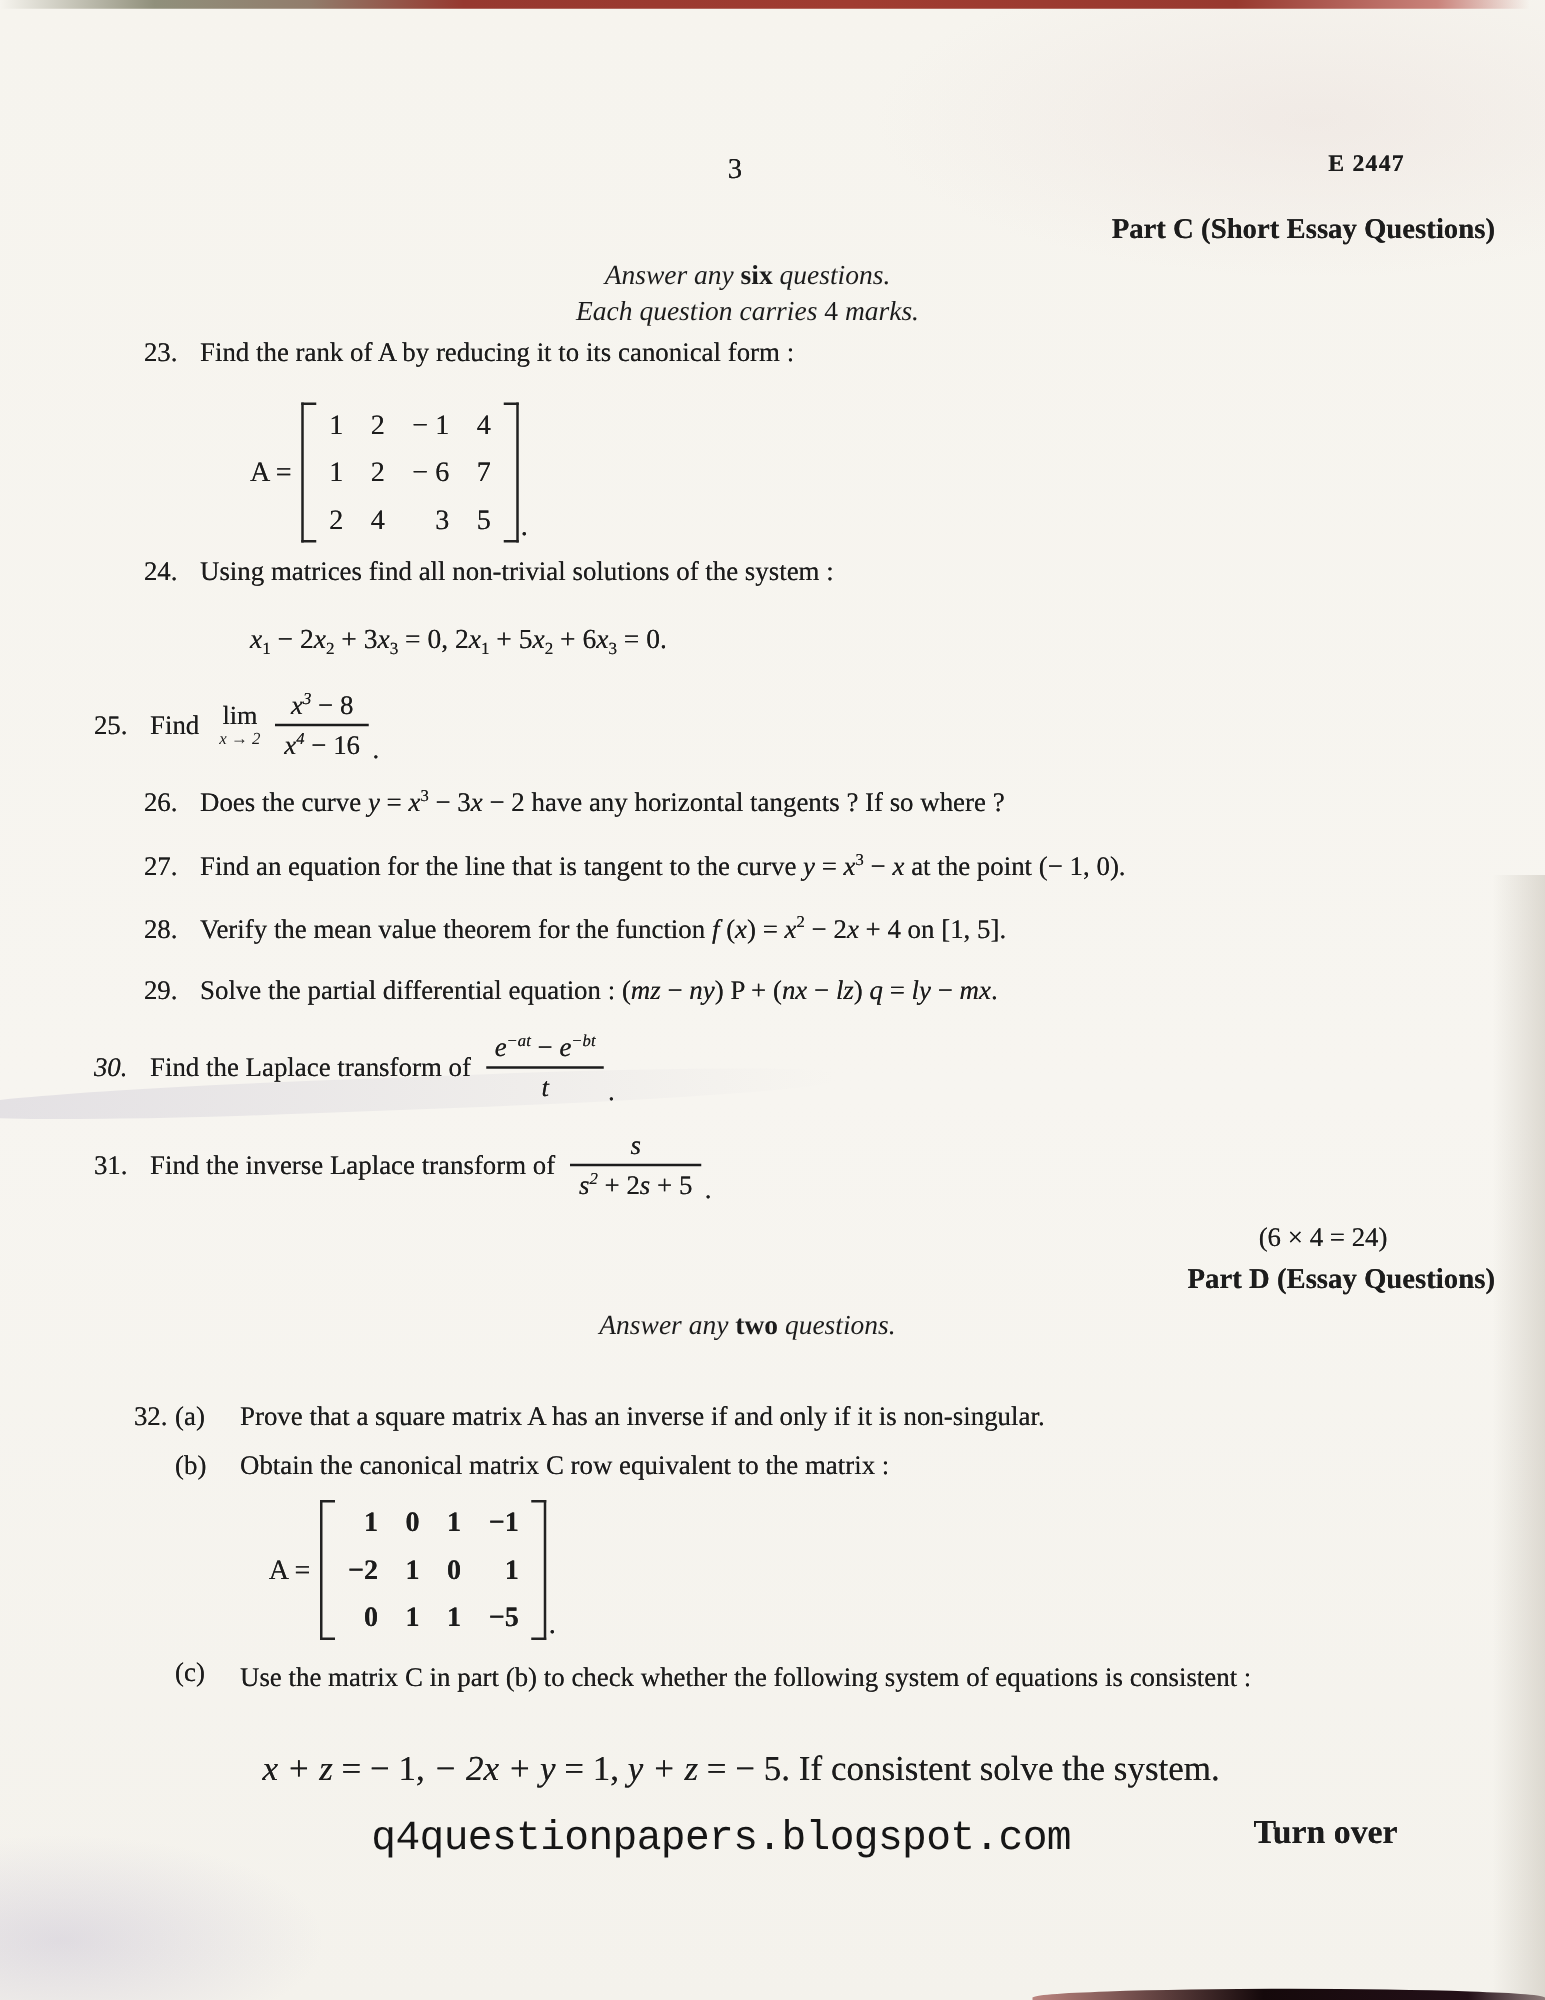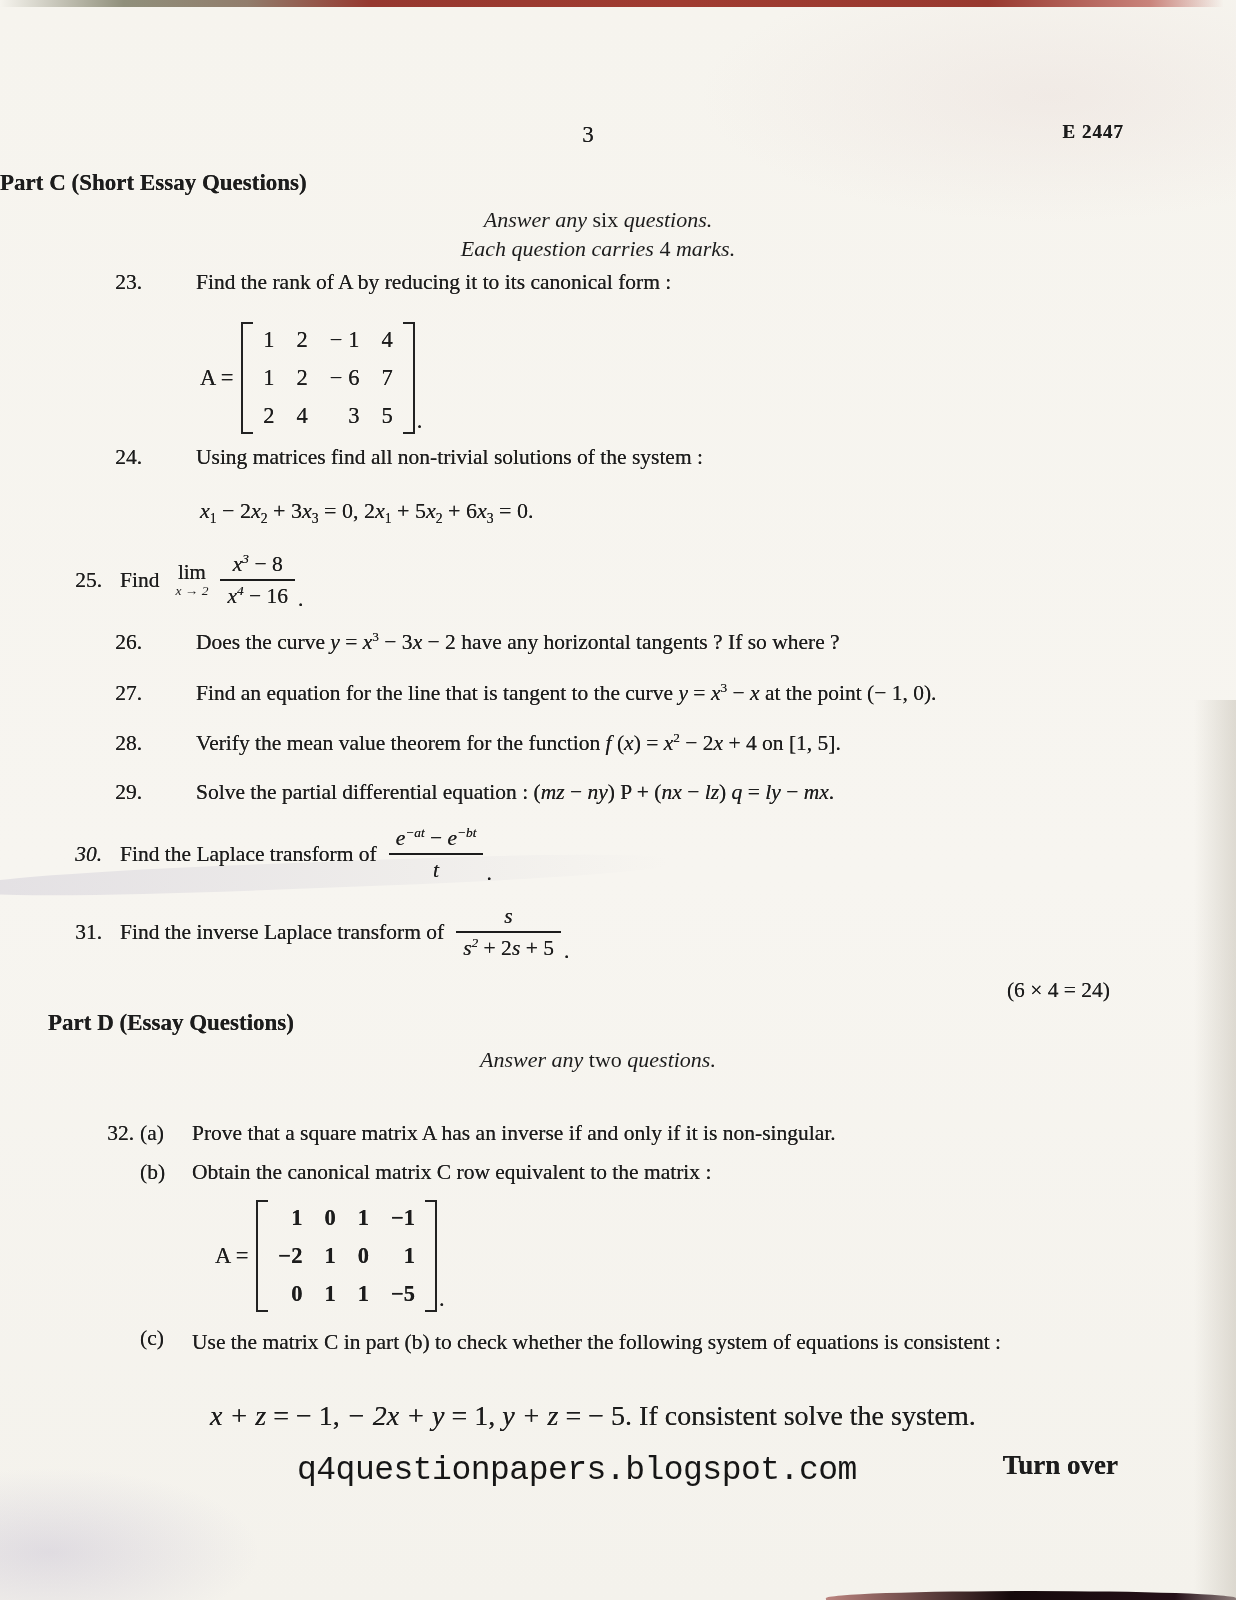--- a/index.html
+++ b/index.html
@@ -31,28 +31,28 @@
     position:absolute;top:700px;right:0;width:42px;height:900px;
     background:linear-gradient(90deg, transparent, rgba(190,184,172,.45));
   }
   .scan-bottom-streak{
     position:absolute;bottom:0;right:0;width:410px;height:9px;
     background:linear-gradient(90deg, rgba(150,60,55,.6), #15090b 45%, #241018 85%, rgba(60,30,35,.5));
     border-radius:100% 100% 0 0 / 160% 160% 0 0;
   }
   .hdr-page-no{position:absolute;top:122px;left:0;right:60px;text-align:center;font-size:23px;}
   .hdr-code{position:absolute;top:121px;right:112px;font-size:19px;font-weight:bold;letter-spacing:1px;}
-  .part-title{position:absolute;left:0;right:40px;text-align:left;font-size:23px;font-weight:bold;}
+  .part-title{position:absolute;left:0;right:40px;text-align:right;font-size:23px;font-weight:bold;}
   .instr{position:absolute;left:0;right:40px;text-align:center;font-size:22px;}
   .instr i{font-style:italic;}
-  .instr b{font-style:normal;font-weight:normal;}
+  .instr b{font-style:normal;font-weight:bold;}
   .q{position:absolute;left:0;width:1236px;font-size:21.5px;}
   .q-no{position:absolute;left:84px;width:58px;text-align:right;}
   .q-no.it{font-style:italic;}
-  .q-text{position:absolute;left:160px;width:1010px;margin-left:36px;}
+  .q-text{position:absolute;left:160px;width:1010px;}
   sup{font-size:.62em;line-height:0;}
   sub{font-size:.62em;line-height:0;}
   .mathrow{position:absolute;font-size:22px;}
   .flexrow{display:flex;align-items:center;padding-left:44px;}
   .flexrow .q-no2{width:58px;text-align:right;flex:0 0 auto;}
   .flexrow .pre{margin-left:18px;flex:0 0 auto;}
   .lim{display:inline-block;text-align:center;margin-left:16px;line-height:1.02;}
   .lim .lw{font-size:21px;}
   .lim .ls{font-size:13.5px;font-style:italic;}
   .frac{display:inline-block;text-align:center;margin-left:12px;vertical-align:middle;}

